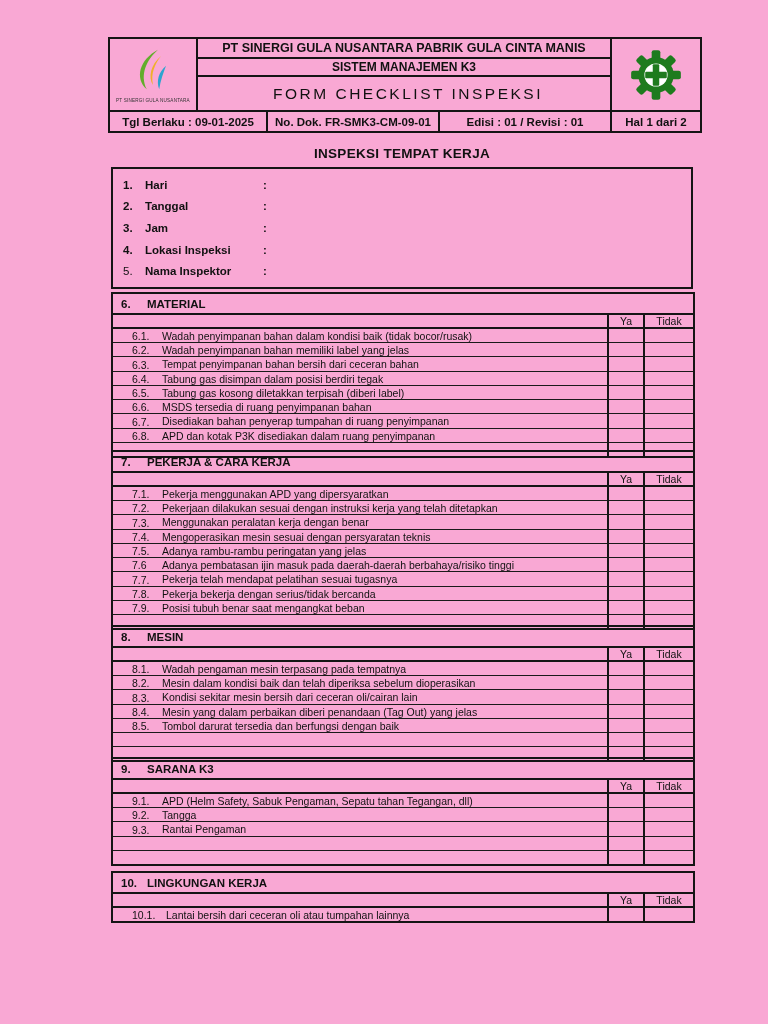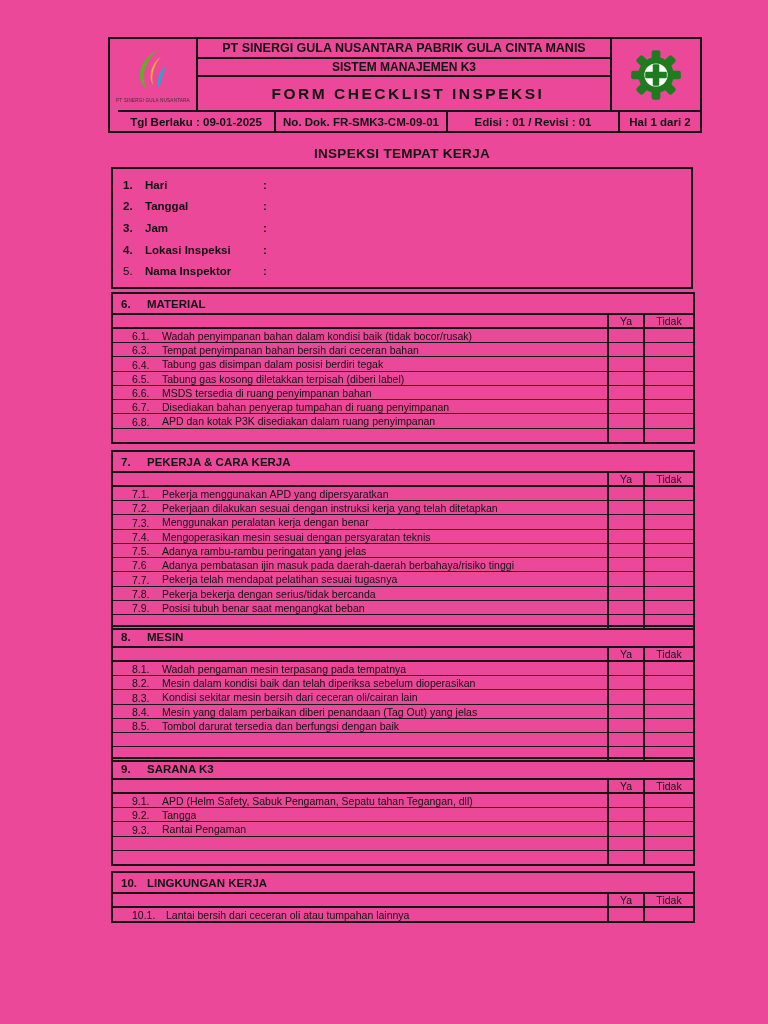--- a/index.html
+++ b/index.html
@@ -1,38 +1,38 @@
 <!DOCTYPE html>
 <html><head>
 <meta charset="utf-8">
 <style>
   html,body{margin:0;padding:0;background:#ffffff;}
-  .page{position:relative;width:768px;height:1024px;background:#ec4899;overflow:hidden;
+  .page{position:relative;width:768px;height:1024px;background:#f9a8d4;overflow:hidden;
         font-family:"Liberation Sans", sans-serif;color:#111;}
 
   
   .header-box{position:absolute;left:108px;top:37px;width:594px;height:96px;
               border:2px solid #151515;box-sizing:border-box;
               display:grid;grid-template-columns:88px 1fr 90px;grid-template-rows:20px 18px 33px 21px;}
   .logo-cell{grid-column:1;grid-row:1/4;border-right:2px solid #151515;
              display:flex;flex-direction:column;align-items:center;justify-content:center;}
   .logo-cell svg{display:block;}
   .logo-caption{font-size:4.6px;letter-spacing:.2px;color:#333;margin-top:1px;white-space:nowrap;}
   .h-line1{grid-column:2;grid-row:1;border-bottom:2px solid #151515;
            display:flex;align-items:center;justify-content:center;
            font-weight:bold;font-size:12.5px;white-space:nowrap;}
   .h-line2{grid-column:2;grid-row:2;border-bottom:2px solid #151515;
            display:flex;align-items:center;justify-content:center;
            font-weight:bold;font-size:12px;}
   .h-form-title{grid-column:2;grid-row:3;display:flex;align-items:center;justify-content:center;
-           font-weight:bold;font-size:15.5px;letter-spacing:2.5px;white-space:nowrap;padding-left:8px;}
+           font-weight:normal;font-size:15.5px;letter-spacing:2.5px;white-space:nowrap;padding-left:8px;}
   .gear-cell{grid-column:3;grid-row:1/4;border-left:2px solid #151515;
            display:flex;align-items:center;justify-content:center;}
   .meta-row{grid-column:1/4;grid-row:4;border-top:2px solid #151515;
-           display:grid;grid-template-columns:158px 172px 172px 1fr;margin-left:8px;}
+           display:grid;grid-template-columns:158px 172px 172px 1fr;}
   .meta-cell{display:flex;align-items:center;justify-content:center;
            font-weight:bold;font-size:11.5px;white-space:nowrap;border-right:2px solid #151515;}
   .meta-cell:last-child{border-right:none;}
 
   
   .page-title{position:absolute;left:111px;top:146px;width:582px;text-align:center;
               font-weight:bold;font-size:13.5px;letter-spacing:.3px;}
 
   
   .fields-box{position:absolute;left:111px;top:167px;width:582px;height:122px;
@@ -155,20 +155,25 @@
           <td class="desc"></td>
           <td class="ya">Ya</td>
           <td class="tidak">Tidak</td>
         </tr>
     <tr class="item">
           <td class="desc"><span class="ino">6.1.</span><span class="itx">Wadah penyimpanan bahan dalam kondisi baik (tidak bocor/rusak)</span></td>
           <td class="ya"></td>
           <td class="tidak"></td>
         </tr>
     <tr class="item">
+          <td class="desc"><span class="ino">6.2.</span><span class="itx">Wadah penyimpanan bahan memiliki label yang jelas</span></td>
+          <td class="ya"></td>
+          <td class="tidak"></td>
+        </tr>
+    <tr class="item">
           <td class="desc"><span class="ino">6.3.</span><span class="itx">Tempat penyimpanan bahan bersih dari ceceran bahan</span></td>
           <td class="ya"></td>
           <td class="tidak"></td>
         </tr>
     <tr class="item">
           <td class="desc"><span class="ino">6.4.</span><span class="itx">Tabung gas disimpan dalam posisi berdiri tegak</span></td>
           <td class="ya"></td>
           <td class="tidak"></td>
         </tr>
     <tr class="item">

